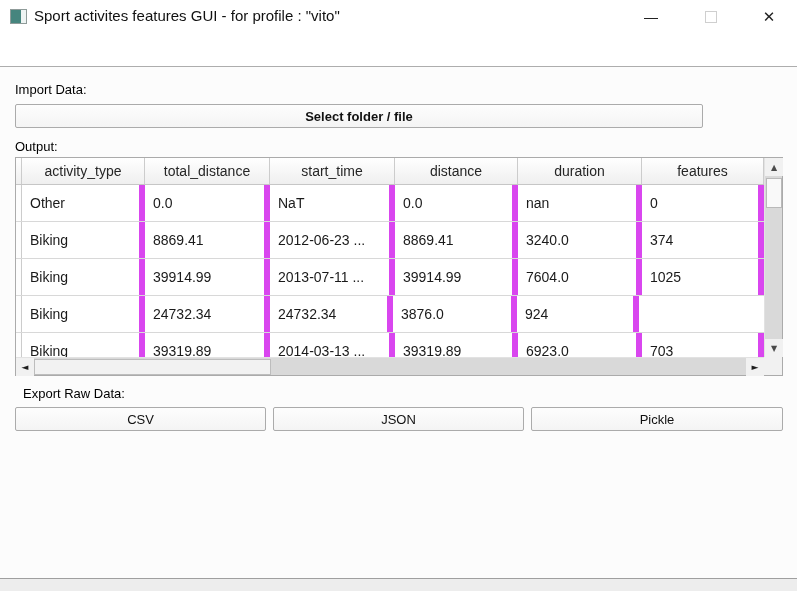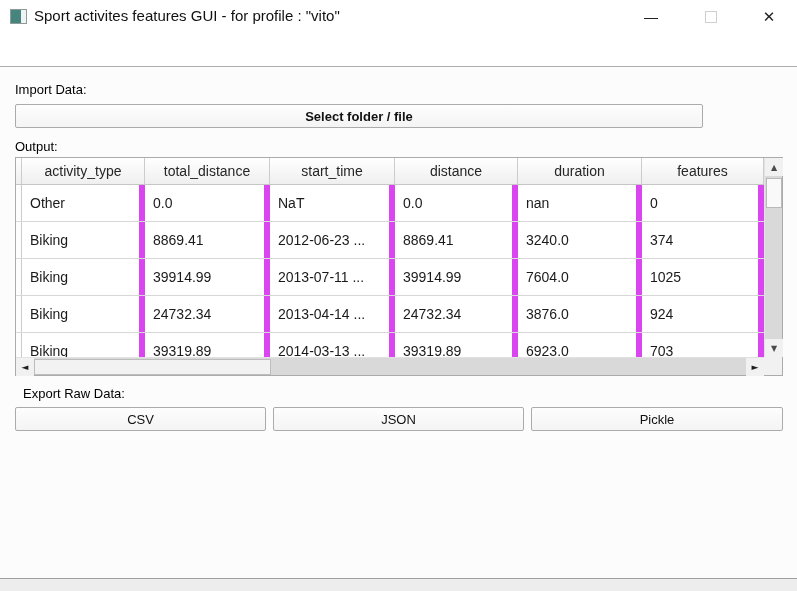--- a/index.html
+++ b/index.html
@@ -142,21 +142,20 @@
         <div class="td cw1">39914.99</div>
         <div class="td cw2">2013-07-11 ...</div>
         <div class="td cw3">39914.99</div>
         <div class="td cw4">7604.0</div>
         <div class="td cw5">1025</div>
       </div>
       <div class="tr">
         <div class="rowhead"></div>
         <div class="td cw0">Biking</div>
         <div class="td cw1">24732.34</div>
-        <div class="td cw2">2013-04-14 ...</div>
         <div class="td cw3">24732.34</div>
         <div class="td cw4">3876.0</div>
         <div class="td cw5">924</div>
       </div>
       <div class="tr">
         <div class="rowhead"></div>
         <div class="td cw0">Biking</div>
         <div class="td cw1">39319.89</div>
         <div class="td cw2">2014-03-13 ...</div>
         <div class="td cw3">39319.89</div>

